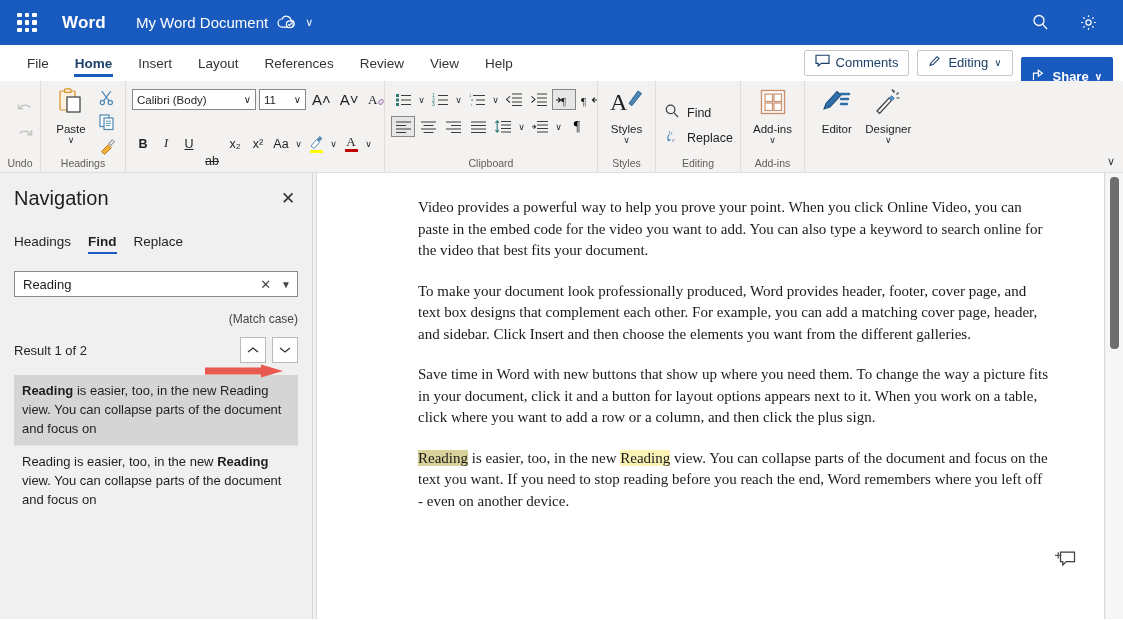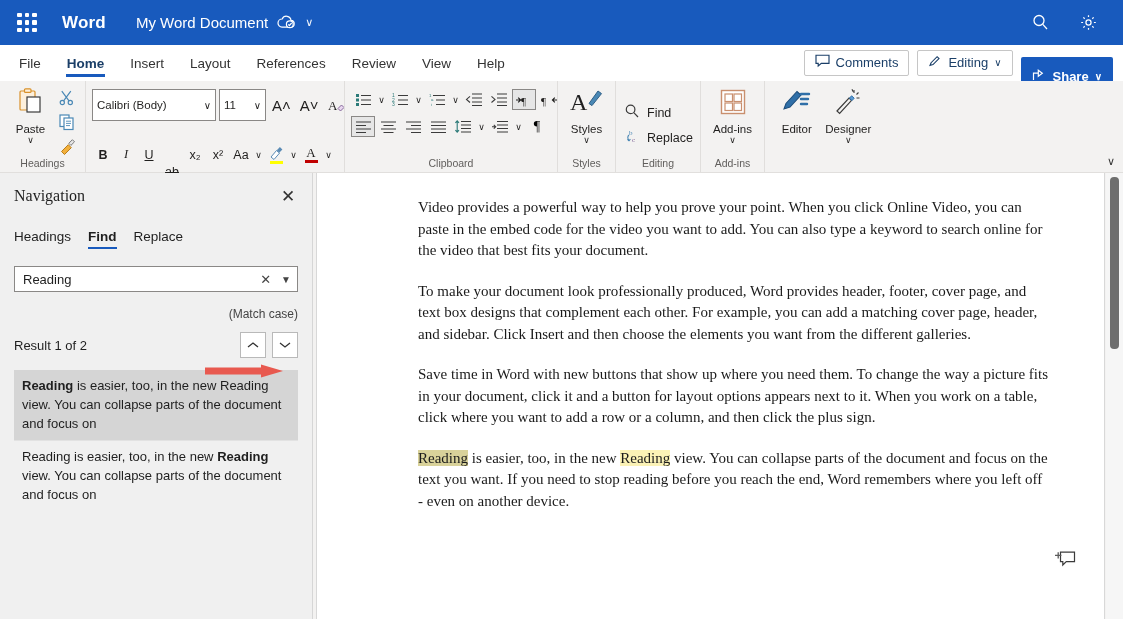--- a/index.html
+++ b/index.html
@@ -23,21 +23,21 @@
   .app-name { font-size:17px; font-weight:bold; margin-left:22px; letter-spacing:.2px; }
   .doc-title { font-size:15px; margin-left:30px; font-weight:400; }
   .cloud-icon { margin-left:9px; display:inline-flex; align-items:center; }
   .title-chev { margin-left:9px; font-size:11px; opacity:.95; }
   .tb-right { margin-left:auto; display:flex; align-items:center; gap:26px; padding-right:10px; }
   .tb-ico { width:22px; height:22px; display:inline-flex; align-items:center; justify-content:center; cursor:pointer; }
 
   
   .tabbar {
     height:36px; background:#ffffff; display:flex; align-items:center;
-    padding-left:6px; position:relative; border-bottom:1px solid #ffffff;
+    padding-left:14px; position:relative; border-bottom:1px solid #ffffff;
   }
   .tab { font-size:13.5px; color:#333333; padding:7px 13px 6px; position:relative; cursor:pointer; white-space:nowrap; }
   .tab.active { color:#1b3f68; font-weight:bold; }
   .tab.active:after {
     content:""; position:absolute; left:12px; right:12px; bottom:0; height:2.5px; background:#185ABD;
   }
   .tabbar-right { margin-left:auto; display:flex; align-items:center; gap:8px; padding-right:10px; }
   .btn-out {
     display:flex; align-items:center; gap:6px; border:1px solid #c6c6c6; background:#fff;
     height:26px; padding:0 10px; font-size:13px; color:#1b3f68; border-radius:2px; cursor:pointer;
@@ -64,21 +64,21 @@
 
   .bigbtn { display:flex; flex-direction:column; align-items:center; width:56px; cursor:pointer; padding-top:2px; }
   .bigbtn .lbl { font-size:11.5px; color:#201f1e; margin-top:2px; }
   .bigbtn .dd { font-size:9px; color:#201f1e; line-height:8px; margin-top:1px; }
   .smallcol { display:flex; flex-direction:column; gap:2px; padding-top:2px; }
   .sm-ico { width:24px; height:22px; display:flex; align-items:center; justify-content:center; cursor:pointer; }
 
   .font-row1 { display:flex; align-items:center; gap:3px; }
   .font-row2 { display:flex; align-items:center; gap:1px; margin-top:6px; }
   .combo { display:flex; align-items:center; justify-content:space-between; border:1px solid #8a8886;
-           background:#fff; height:32px; font-size:11.5px; color:#201f1e; padding:0 4px; cursor:pointer; }
+           background:#fff; height:21px; font-size:11.5px; color:#201f1e; padding:0 4px; cursor:pointer; }
   .combo .cv { overflow:hidden; white-space:nowrap; }
   .fbtn { min-width:22px; height:21px; display:flex; align-items:center; justify-content:center;
           font-size:12.5px; color:#201f1e; cursor:pointer; padding:0 3px; }
   .hl-swatch { width:13px; height:3px; background:#ffff00; display:block; margin-top:1px; }
   .fc-swatch { width:13px; height:3px; background:#c00000; display:block; margin-top:1px; }
   .ico-stack { display:flex; flex-direction:column; align-items:center; }
 
   .para-row { display:flex; align-items:center; gap:1px; }
   .para-row.two { margin-top:6px; }
   .pbtn { width:24px; height:21px; display:flex; align-items:center; justify-content:center; cursor:pointer; }
@@ -89,21 +89,21 @@
                padding:3px 6px 3px 2px; cursor:pointer; }
   .ribbon-collapse { position:absolute; right:8px; bottom:4px; font-size:11px; color:#333; cursor:pointer; }
 
   
   .workspace { display:flex; height:calc(620px - 45px - 36px - 93px); background:#ffffff; }
 
   
   .navpane { width:313px; background:#f0f0f0; position:relative; border-right:1px solid #d6d6d6;
              padding:0 14px; flex:0 0 313px; }
   .nav-head { display:flex; align-items:center; padding-top:14px; }
-  .nav-title { font-size:16px; color:#1f1f1f;font-family:Liberation Serif, serif; }
+  .nav-title { font-size:20px; color:#1f1f1f; }
   .nav-close { margin-left:auto; font-size:17px; color:#333; cursor:pointer; line-height:1;
                width:20px; text-align:center; }
   .arrow-ann { position:absolute; left:205px; top:191px; width:78px; height:14px; pointer-events:none; }
   .nav-tabs { display:flex; gap:17px; margin-top:24px; }
   .nav-tab { font-size:13.5px; color:#1f1f1f; position:relative; padding-bottom:5px; cursor:pointer; }
   .nav-tab.active { font-weight:bold; }
   .nav-tab.active:after { content:""; position:absolute; left:0; right:0; bottom:0; height:2.5px; background:#185ABD; }
   .searchbox { margin-top:17px; height:26px; border:1px solid #8a8886; background:#fff;
                display:flex; align-items:center; padding:0 6px 0 8px; }
   .searchbox .val { flex:1; font-size:13px; color:#1f1f1f; }
@@ -216,20 +216,37 @@
             </svg>
         </span>
         <span>Share</span>
         <span class="chev">∨</span>
       </div>
     </div>
   </div>
 
   <div class="ribbon">
 
+    <div class="group" style="width:40px;">
+      <div class="group-body undo-col">
+        <span class="undo-ico">
+          <svg width="20" height="18" viewBox="0 0 20 18">
+              <path d="M4 8.5C6.5 4.5 13 4 15.5 7.5" fill="none" stroke="#c8c6c4" stroke-width="1.5"></path>
+              <path d="M3.4 4.2v4.6h4.6" fill="none" stroke="#c8c6c4" stroke-width="1.5"></path>
+            </svg>
+        </span>
+        <span class="undo-ico">
+          <svg width="20" height="18" viewBox="0 0 20 18">
+              <path d="M16 8.5C13.5 4.5 7 4 4.5 7.5" fill="none" stroke="#c8c6c4" stroke-width="1.5"></path>
+              <path d="M16.6 4.2v4.6H12" fill="none" stroke="#c8c6c4" stroke-width="1.5"></path>
+            </svg>
+        </span>
+      </div>
+      <div class="group-label">Undo</div>
+    </div>
 
     <div class="group" style="width:85px;">
       <div class="group-body">
         <div class="bigbtn">
           <span>
             <svg width="30" height="30" viewBox="0 0 30 30">
                 <rect x="4" y="4" width="15" height="19" rx="1" fill="#fdf0dc" stroke="#d9912a" stroke-width="1.2"></rect>
                 <rect x="8.5" y="1.8" width="6.5" height="3.6" rx="1" fill="#fdf0dc" stroke="#d9912a" stroke-width="1.2"></rect>
                 <rect x="11" y="10" width="13" height="15" fill="#ffffff" stroke="#3b3b3b" stroke-width="1.2"></rect>
               </svg>

